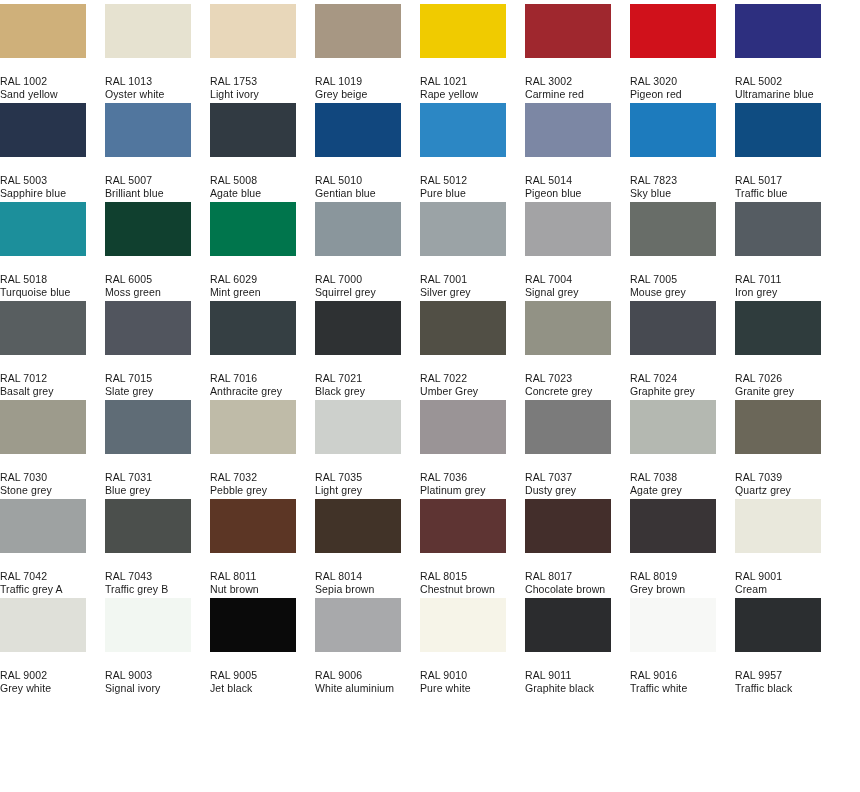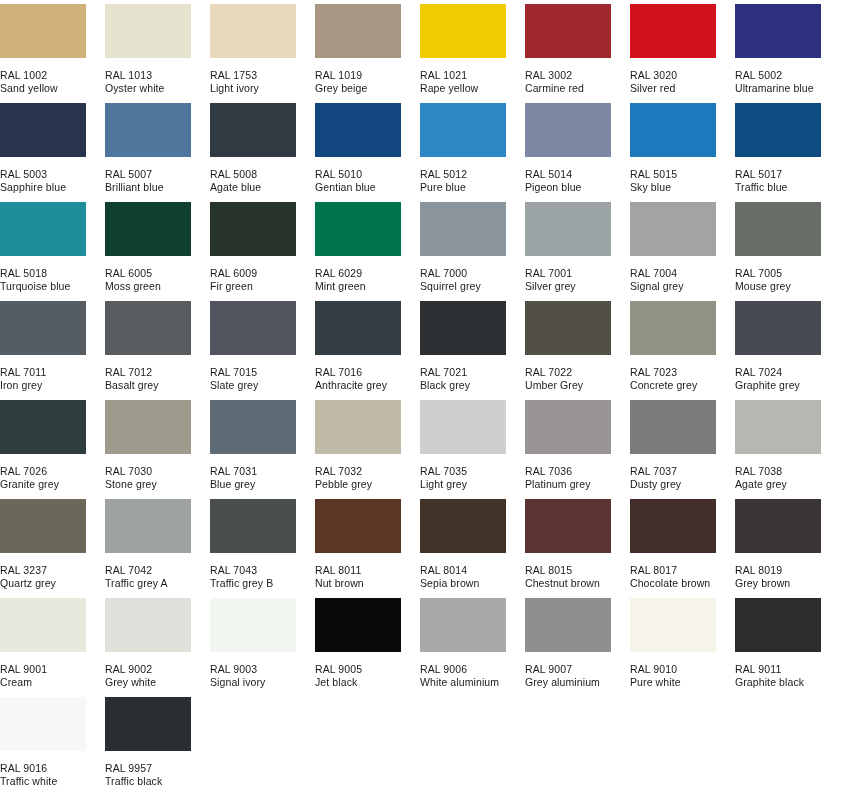--- a/index.html
+++ b/index.html
@@ -37,21 +37,21 @@
     width: 86px;
     height: 54px;
     display: block;
   }
 
   .swatch-code {
     font-size: 10.5px;
     line-height: 13px;
     letter-spacing: 0.1px;
     color: #1a1a1a;
-    margin-top: 11px;
+    margin-top: 17px;
     white-space: nowrap;
   }
 
   .swatch-name {
     font-size: 10.5px;
     line-height: 13px;
     letter-spacing: 0.1px;
     color: #1a1a1a;
     white-space: nowrap;
   }
@@ -86,21 +86,21 @@
       <div class="swatch-name">Rape yellow</div>
     </div>
     <div class="swatch-cell">
       <div class="swatch-chip" style="background-color: rgb(159, 39, 46);"></div>
       <div class="swatch-code">RAL 3002</div>
       <div class="swatch-name">Carmine red</div>
     </div>
     <div class="swatch-cell">
       <div class="swatch-chip" style="background-color: rgb(208, 17, 27);"></div>
       <div class="swatch-code">RAL 3020</div>
-      <div class="swatch-name">Silver red</div>
+      <div class="swatch-name">Pigeon red</div>
     </div>
     <div class="swatch-cell">
       <div class="swatch-chip" style="background-color: rgb(45, 47, 127);"></div>
       <div class="swatch-code">RAL 5002</div>
       <div class="swatch-name">Ultramarine blue</div>
     </div>
     <div class="swatch-cell">
       <div class="swatch-chip" style="background-color: rgb(39, 52, 76);"></div>
       <div class="swatch-code">RAL 5003</div>
       <div class="swatch-name">Sapphire blue</div>
@@ -125,44 +125,39 @@
       <div class="swatch-code">RAL 5012</div>
       <div class="swatch-name">Pure blue</div>
     </div>
     <div class="swatch-cell">
       <div class="swatch-chip" style="background-color: rgb(124, 135, 164);"></div>
       <div class="swatch-code">RAL 5014</div>
       <div class="swatch-name">Pigeon blue</div>
     </div>
     <div class="swatch-cell">
       <div class="swatch-chip" style="background-color: rgb(29, 123, 189);"></div>
-      <div class="swatch-code">RAL 5015</div>
+      <div class="swatch-code">RAL 7823</div>
       <div class="swatch-name">Sky blue</div>
     </div>
     <div class="swatch-cell">
       <div class="swatch-chip" style="background-color: rgb(15, 76, 129);"></div>
       <div class="swatch-code">RAL 5017</div>
       <div class="swatch-name">Traffic blue</div>
     </div>
     <div class="swatch-cell">
       <div class="swatch-chip" style="background-color: rgb(28, 143, 155);"></div>
       <div class="swatch-code">RAL 5018</div>
       <div class="swatch-name">Turquoise blue</div>
     </div>
     <div class="swatch-cell">
       <div class="swatch-chip" style="background-color: rgb(16, 64, 47);"></div>
       <div class="swatch-code">RAL 6005</div>
       <div class="swatch-name">Moss green</div>
     </div>
     <div class="swatch-cell">
-      <div class="swatch-chip" style="background-color: rgb(39, 52, 42);"></div>
-      <div class="swatch-code">RAL 6009</div>
-      <div class="swatch-name">Fir green</div>
-    </div>
-    <div class="swatch-cell">
       <div class="swatch-chip" style="background-color: rgb(0, 117, 76);"></div>
       <div class="swatch-code">RAL 6029</div>
       <div class="swatch-name">Mint green</div>
     </div>
     <div class="swatch-cell">
       <div class="swatch-chip" style="background-color: rgb(138, 150, 156);"></div>
       <div class="swatch-code">RAL 7000</div>
       <div class="swatch-name">Squirrel grey</div>
     </div>
     <div class="swatch-cell">
@@ -255,21 +250,21 @@
       <div class="swatch-code">RAL 7037</div>
       <div class="swatch-name">Dusty grey</div>
     </div>
     <div class="swatch-cell">
       <div class="swatch-chip" style="background-color: rgb(180, 184, 177);"></div>
       <div class="swatch-code">RAL 7038</div>
       <div class="swatch-name">Agate grey</div>
     </div>
     <div class="swatch-cell">
       <div class="swatch-chip" style="background-color: rgb(107, 103, 89);"></div>
-      <div class="swatch-code">RAL 3237</div>
+      <div class="swatch-code">RAL 7039</div>
       <div class="swatch-name">Quartz grey</div>
     </div>
     <div class="swatch-cell">
       <div class="swatch-chip" style="background-color: rgb(158, 162, 162);"></div>
       <div class="swatch-code">RAL 7042</div>
       <div class="swatch-name">Traffic grey A</div>
     </div>
     <div class="swatch-cell">
       <div class="swatch-chip" style="background-color: rgb(75, 79, 76);"></div>
       <div class="swatch-code">RAL 7043</div>
@@ -317,25 +312,20 @@
     </div>
     <div class="swatch-cell">
       <div class="swatch-chip" style="background-color: rgb(10, 10, 10);"></div>
       <div class="swatch-code">RAL 9005</div>
       <div class="swatch-name">Jet black</div>
     </div>
     <div class="swatch-cell">
       <div class="swatch-chip" style="background-color: rgb(168, 169, 171);"></div>
       <div class="swatch-code">RAL 9006</div>
       <div class="swatch-name">White aluminium</div>
-    </div>
-    <div class="swatch-cell">
-      <div class="swatch-chip" style="background-color: rgb(143, 143, 143);"></div>
-      <div class="swatch-code">RAL 9007</div>
-      <div class="swatch-name">Grey aluminium</div>
     </div>
     <div class="swatch-cell">
       <div class="swatch-chip" style="background-color: rgb(246, 244, 232);"></div>
       <div class="swatch-code">RAL 9010</div>
       <div class="swatch-name">Pure white</div>
     </div>
     <div class="swatch-cell">
       <div class="swatch-chip" style="background-color: rgb(43, 44, 46);"></div>
       <div class="swatch-code">RAL 9011</div>
       <div class="swatch-name">Graphite black</div>

